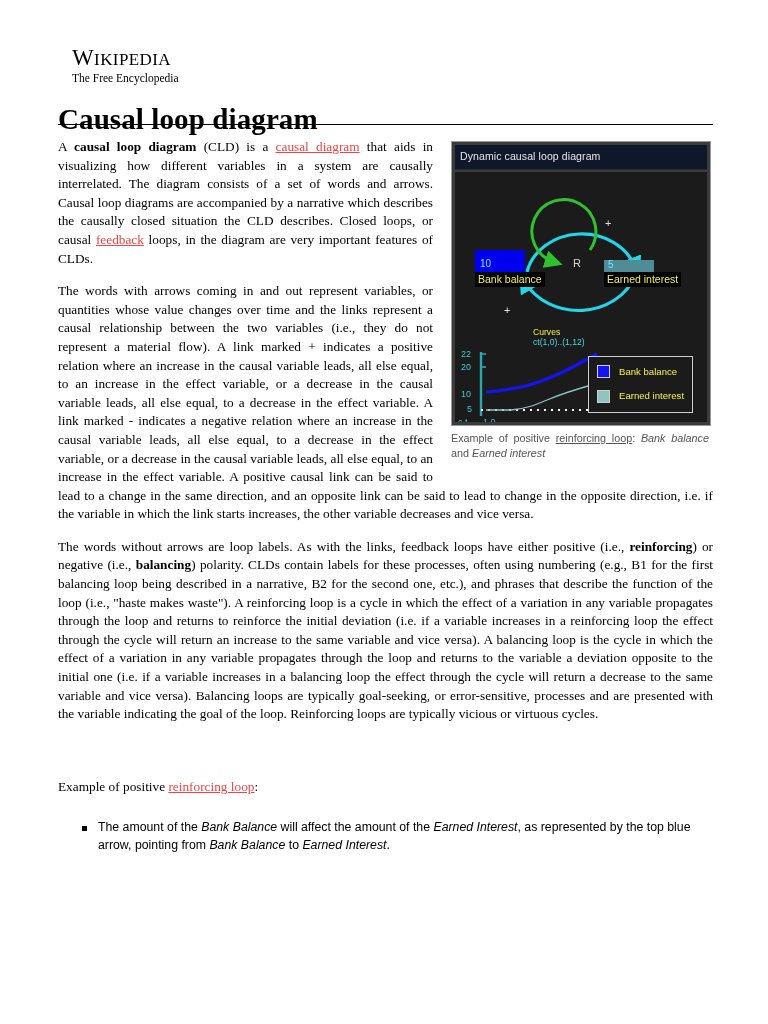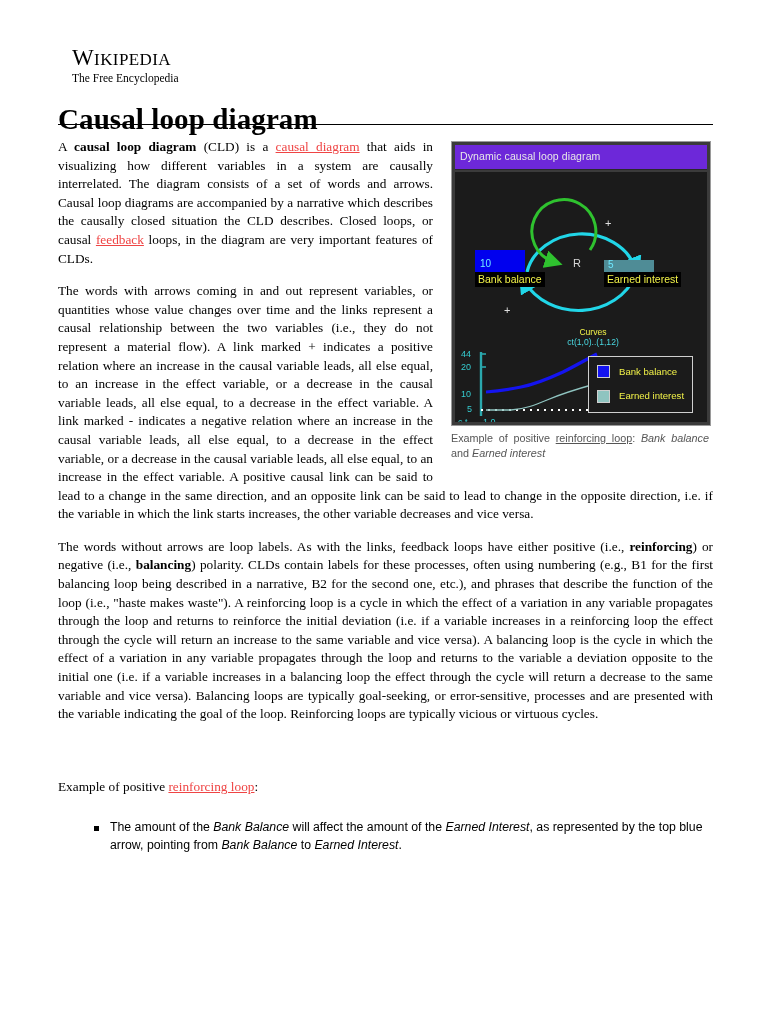--- a/index.html
+++ b/index.html
@@ -89,21 +89,21 @@
 
   
   .fig-frame {
     width: 260px;
     border: 1px solid #9a9a9a;
     background: #3b3b3b;
     box-sizing: border-box;
     padding: 3px;
   }
   .fig-titlebar {
-    background: #6d28d9;
+    background: #0f172a;
     color: #e8e8e8;
     font-family: "Liberation Sans", sans-serif;
     font-size: 10.5px;
     padding: 2px 5px 3px 5px;
     border-bottom: 1px solid #2a2a2a;
     letter-spacing: 0.1px;
   }
   .fig-canvas {
     position: relative;
     width: 252px;
@@ -162,21 +162,20 @@
   }
   .plus-sign {
     position: absolute;
     color: #e0e0e0;
     font-family: "Liberation Sans", sans-serif;
     font-size: 11px;
     line-height: 1;
   }
   .curves-lbl {
     position: absolute;
-    text-align: center;
     font-family: "Liberation Sans", sans-serif;
     font-size: 8.6px;
     line-height: 10px;
     width: 120px;
   }
   .curves-lbl .t1 { color: #f2f248; display: block; }
   .curves-lbl .t2 { color: #49d7e0; display: block; }
 
   .legend-box {
     position: absolute;
@@ -217,21 +216,21 @@
     top: 779px;
     width: 660px;
   }
   .tail-intro {
     font-family: "Liberation Serif", serif;
     font-size: 13.3px;
     color: #000;
     margin-bottom: 24px;
   }
   ul.bullets {
-    margin: 12px;
+    margin: 0;
     padding-left: 24px;
     list-style: none;
   }
   ul.bullets li {
     position: relative;
     font-family: "Liberation Sans", sans-serif;
     font-size: 12.3px;
     line-height: 17.5px;
     color: #000;
     margin-bottom: 4px;
@@ -310,21 +309,21 @@
             <line x1="26" y1="6" x2="31" y2="6" stroke="#2aa8ad" stroke-width="1.6"></line>
             <line x1="26" y1="19" x2="31" y2="19" stroke="#2aa8ad" stroke-width="1.6"></line>
 
             <line x1="26" y1="62" x2="152" y2="62" stroke="#ffffff" stroke-width="2" stroke-dasharray="2,5"></line>
 
             <path d="M31,44 C45,43 56,41 66,39 C82,36 95,30 108,24 C122,17 132,11 142,6" stroke="#1414f0" stroke-width="3.2" fill="none"></path>
 
             <path d="M31,62 L56,62 C70,61 80,57 92,52 C106,46 122,41 140,36" stroke="#8fc4c0" stroke-width="1.3" fill="none"></path>
           </svg>
 
-          <div class="axis-num" style="left:6px; top:178px;">44</div>
+          <div class="axis-num" style="left:6px; top:178px;">22</div>
           <div class="axis-num" style="left:6px; top:191px;">20</div>
           <div class="axis-num" style="left:6px; top:218px;">10</div>
           <div class="axis-num" style="left:12px; top:233px;">5</div>
           <div class="axis-num" style="left:3px; top:246px;">c,t</div>
           <div class="axis-num" style="left:28px; top:246px;">1,0</div>
 
           <div class="legend-box" style="left:133px; top:184px;">
             <div class="legend-row">
               <span class="legend-swatch" style="background:#1414f0;"></span>
               <span class="legend-text">Bank balance</span>

